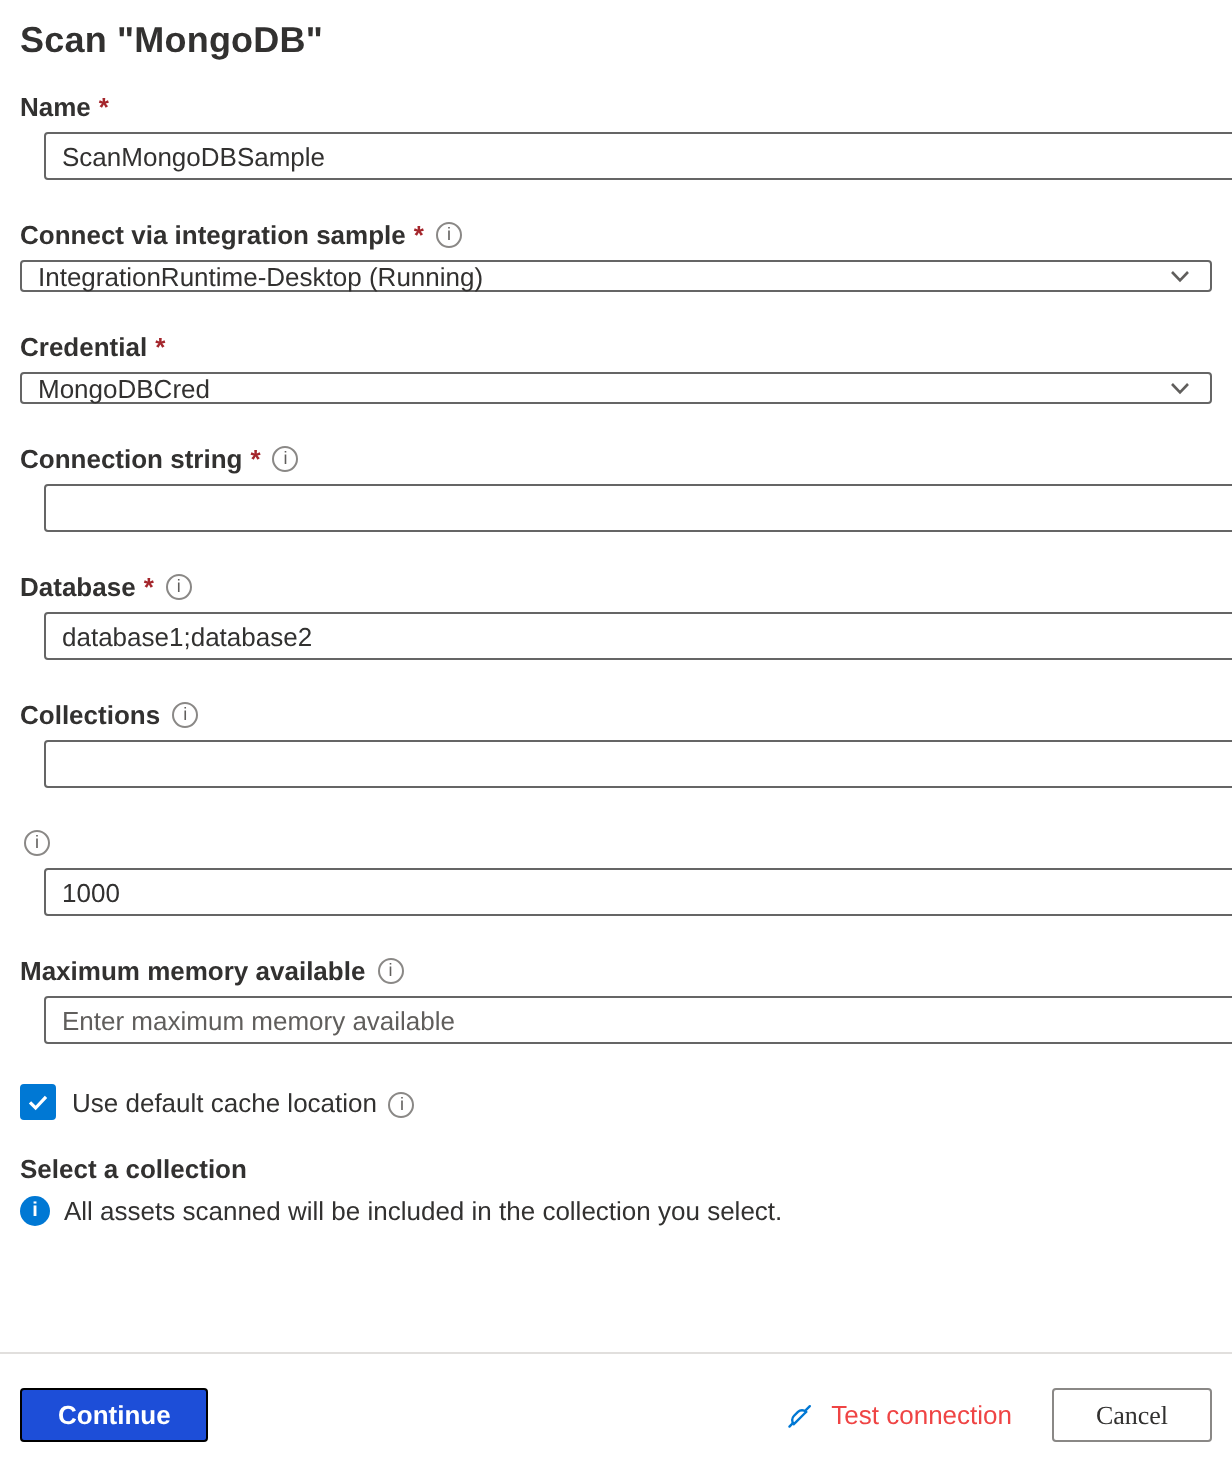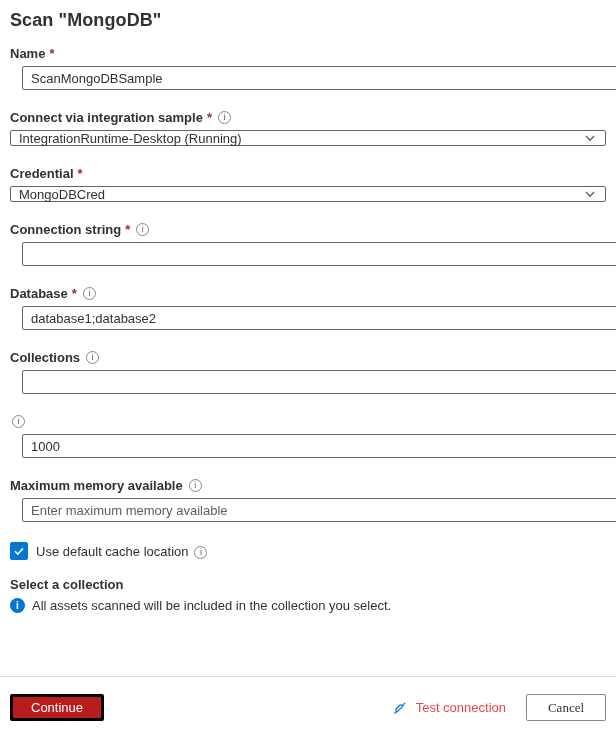--- a/index.html
+++ b/index.html
@@ -72,22 +72,22 @@
   }
   .divider {
     position: absolute; left: 0; right: 0; top: 676px;
     height: 1px; background: #e1dfdd;
   }
   .footer {
     position: absolute; left: 10px; right: 10px; top: 694px;
     display: flex; align-items: center; justify-content: space-between;
   }
   .btn-primary {
-    background: #b91c1c; color: #ffffff; border: 3px solid #000000;
-    border-radius: 2px; font-size: 13px; font-weight: 400;
+    background: #1d4ed8; color: #ffffff; border: 1px solid #000000;
+    border-radius: 2px; font-size: 13px; font-weight: 700;
     height: 27px; min-width: 87px; padding: 0 18px; cursor: pointer;
     font-family: "Liberation Sans", "DejaVu Sans", sans-serif;
   }
   .footer-right { display: flex; align-items: center; gap: 20px; }
   .btn-link {
     display: flex; align-items: center; gap: 7px;
     background: transparent; border: none; cursor: pointer;
     font-size: 13px; color: #ef4444;
     font-family: "Liberation Sans", "DejaVu Sans", sans-serif;
   }

